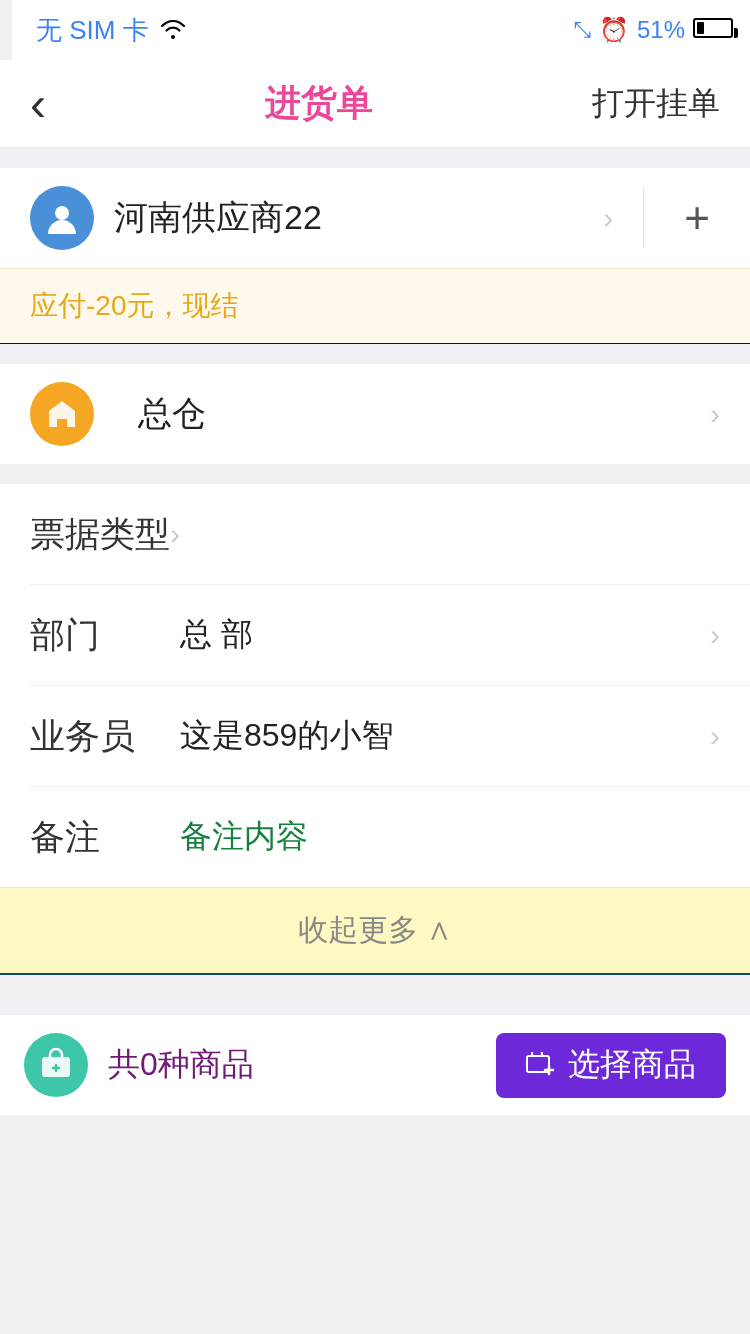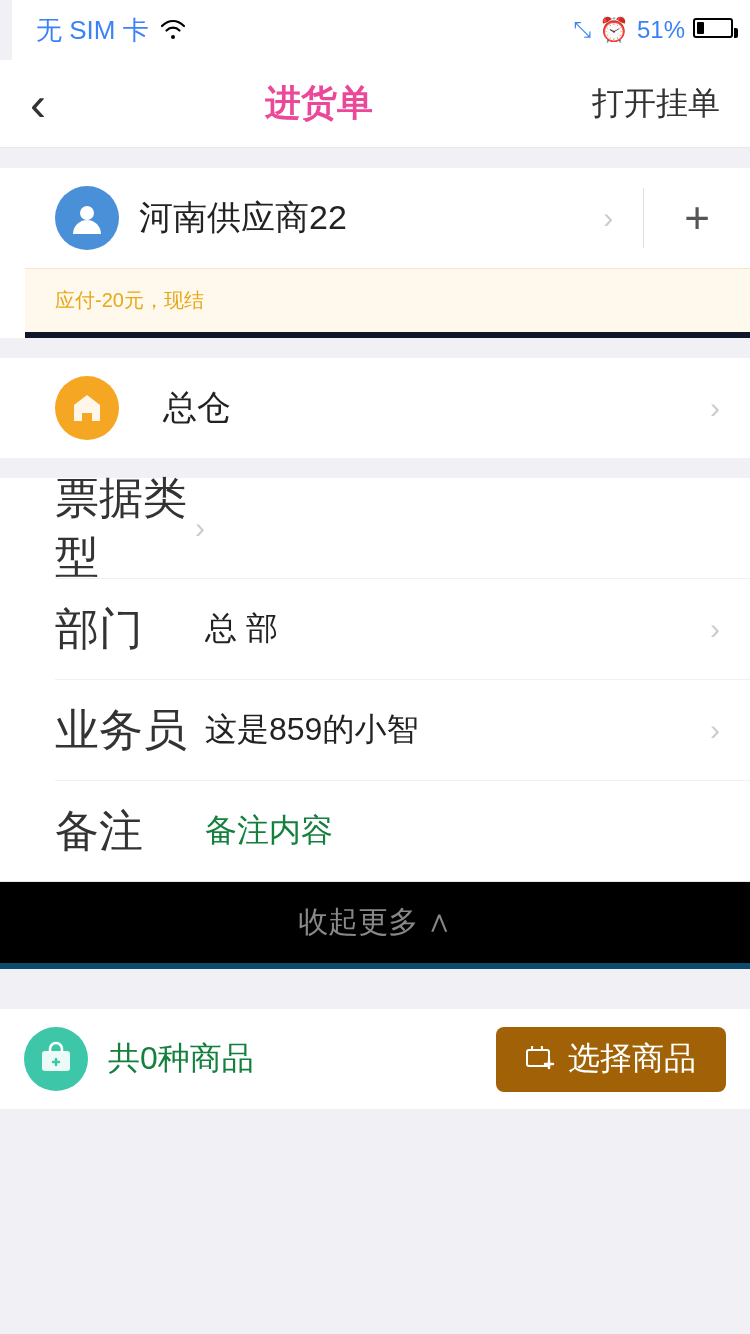--- a/index.html
+++ b/index.html
@@ -54,21 +54,20 @@
     
     .section-gap {
       height: 20px;
       background: #f0f0f5;
     }
 
     
     .card {
       background: #fff;
       width: 750px;
-      padding-left: 25px;
     }
 
     
     .supplier-row {
       display: flex;
       align-items: center;
       padding: 0 30px;
       height: 100px;
       border-bottom: none;
     }
@@ -108,24 +107,24 @@
       color: #555;
       font-weight: 300;
       cursor: pointer;
       padding: 0 10px;
     }
 
     
     .notice-bar {
       background: #fff9ed;
       padding: 18px 30px;
-      font-size: 20px;
+      font-size: 28px;
       color: #e6a817;
       border-top: 1px solid #f5e8c8;
-      border-bottom: 6px solid #0f172a;
+      border-bottom: 1px solid #0f172a;
     }
 
     
     .warehouse-row {
       display: flex;
       align-items: center;
       padding: 0 30px;
       height: 100px;
       gap: 24px;
     }
@@ -154,47 +153,47 @@
 
     
     .form-row {
       display: flex;
       align-items: center;
       padding: 0 30px;
       height: 100px;
       background: #fff;
     }
     .form-label {
-      font-size: 44px;
+      font-size: 35px;
       color: #333;
       width: 140px;
       flex-shrink: 0;
     }
     .form-value {
       flex: 1;
       font-size: 32px;
       color: #222;
       padding-left: 10px;
     }
     .form-value.placeholder {
       color: #15803d;
     }
 
     
     .collapse-row {
-      background: #000000;
+      background: #fef9c3;
       height: 88px;
       display: flex;
       align-items: center;
       justify-content: center;
       font-size: 30px;
       color: #888;
       cursor: pointer;
       border-top: 1px solid #e8e8e8;
-      border-bottom: 6px solid #0c4a6e;
+      border-bottom: 2px solid #0c4a6e;
     }
 
     
     .product-bar {
       background: #fff;
       width: 750px;
       height: 100px;
       display: flex;
       align-items: center;
       padding: 0 24px;
@@ -207,24 +206,24 @@
       background: #3dc7a8;
       display: flex;
       align-items: center;
       justify-content: center;
       margin-right: 20px;
       flex-shrink: 0;
     }
     .product-count {
       flex: 1;
       font-size: 32px;
-      color: #15803d;
+      color: #701a75;
     }
     .select-product-btn {
-      background: #a16207;
+      background: #6d28d9;
       color: #fff;
       font-size: 32px;
       border: none;
       border-radius: 8px;
       padding: 0 30px;
       height: 65px;
       display: flex;
       align-items: center;
       gap: 12px;
       cursor: pointer;

